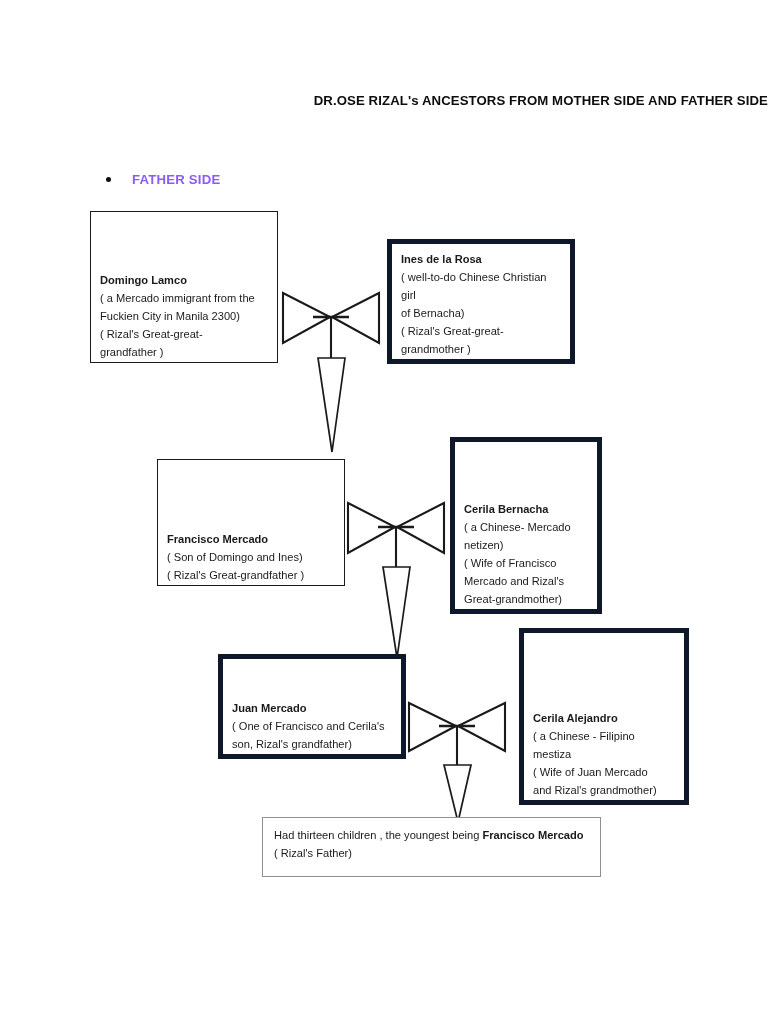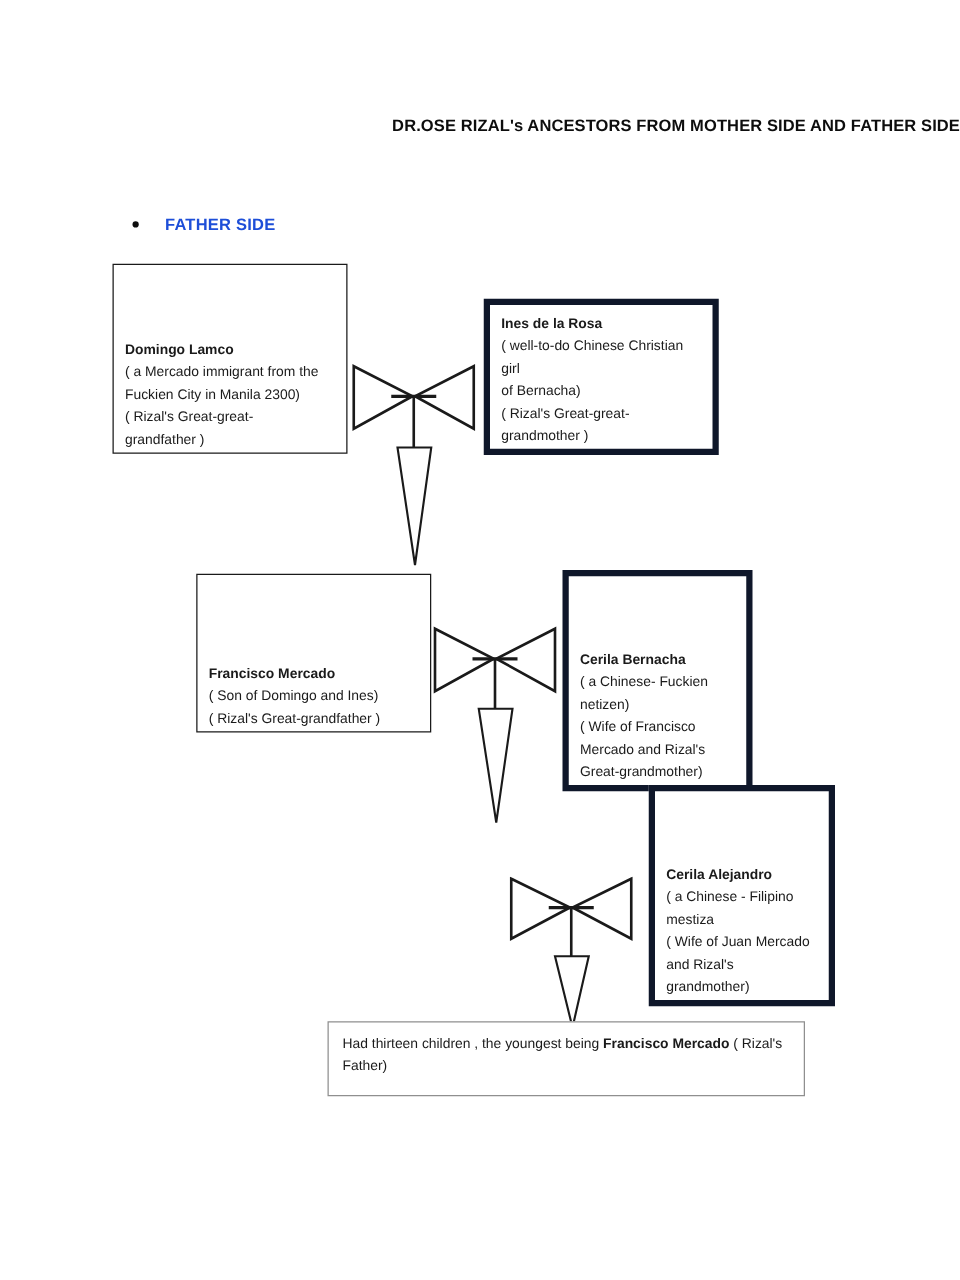--- a/index.html
+++ b/index.html
@@ -46,21 +46,21 @@
   .bullet-dot {
     width: 5px;
     height: 5px;
     border-radius: 50%;
     background: #0d0d0d;
     margin-right: 21px;
   }
   .bullet-label {
     font-size: 13.2px;
     font-weight: bold;
-    color: #1d4ed8;
+    color: #8b5cf6;
     letter-spacing: 0.2px;
   }
 
   
   .node {
     position: absolute;
     box-sizing: border-box;
     background: #ffffff;
     display: flex;
     flex-direction: column;
@@ -182,39 +182,46 @@
   </div>
 
   <div class="node thick" style="left:157px; top:459px; width:188px; height:127px;">
     <div class="body">
       <span class="name">Francisco Mercado</span>
       <span class="line">( Son of Domingo and Ines)</span>
       <span class="line">( Rizal's Great-grandfather )</span>
     </div>
   </div>
 
-  <div class="node thin" style="left:450px; top:437px; width:152px; height:177px;margin-top:19px;">
+  <div class="node thin" style="left:450px; top:437px; width:152px; height:177px;">
     <div class="body">
       <span class="name">Cerila Bernacha</span>
-      <span class="line">( a Chinese- Fuckien</span>
+      <span class="line">( a Chinese- Mercado</span>
       <span class="line">netizen)</span>
       <span class="line">( Wife of Francisco</span>
       <span class="line">Mercado and Rizal's</span>
       <span class="line">Great-grandmother)</span>
     </div>
   </div>
 
-
-  <div class="node thin" style="left:519px; top:628px; width:149px; height:177px;">
+  <div class="node thin" style="left:218px; top:654px; width:188px; height:105px;">
+    <div class="body">
+      <span class="name">Juan Mercado</span>
+      <span class="line">( One of Francisco and Cerila's</span>
+      <span class="line">son, Rizal's grandfather)</span>
+    </div>
+  </div>
+
+  <div class="node thin" style="left:519px; top:628px; width:170px; height:177px;">
     <div class="body">
       <span class="name">Cerila Alejandro</span>
       <span class="line">( a Chinese - Filipino</span>
       <span class="line">mestiza</span>
       <span class="line">( Wife of Juan Mercado</span>
       <span class="line">and Rizal's grandmother)</span>
     </div>
   </div>
 
-  <div class="note-box" style="left:262px; top:817px; width:382px; height:60px;">
+  <div class="note-box" style="left:262px; top:817px; width:339px; height:60px;">
     <span>Had thirteen children , the youngest being </span><b>Francisco Mercado</b><span> ( Rizal's Father)</span>
   </div>
 
 </div>
 
 </body></html>

